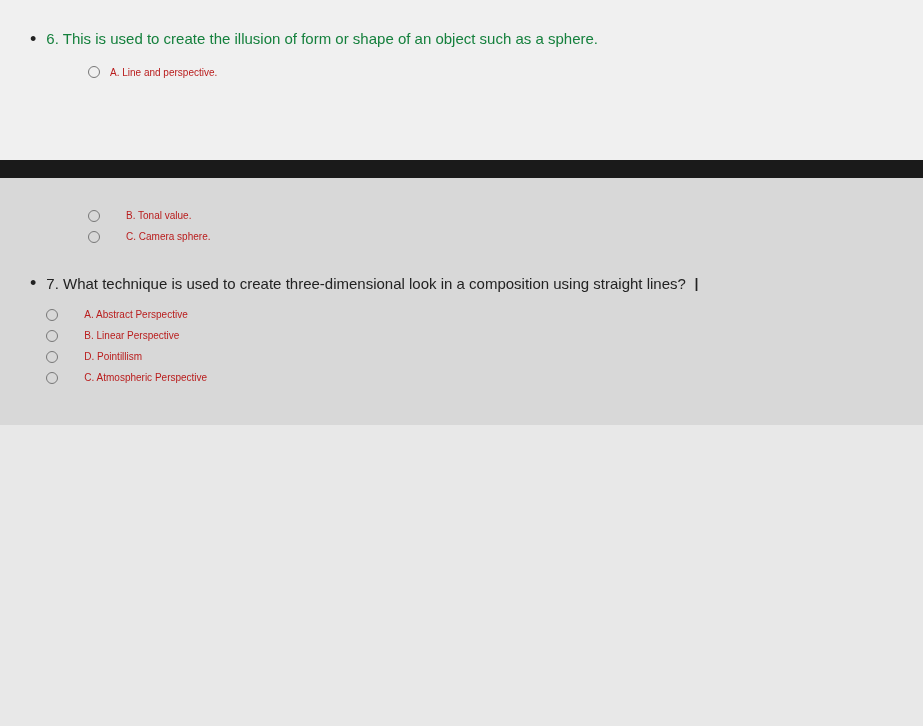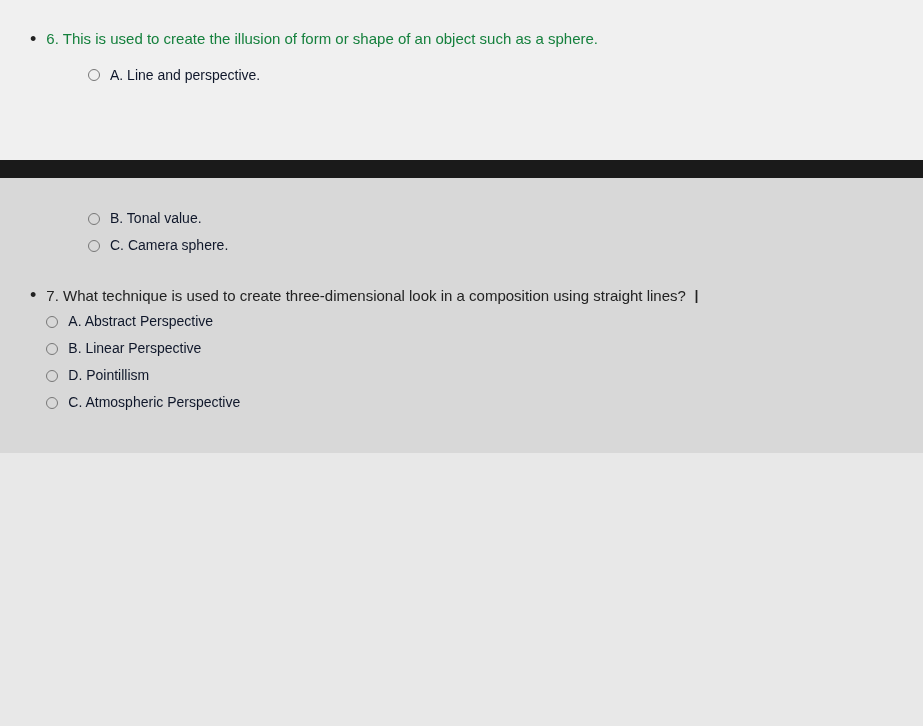--- a/index.html
+++ b/index.html
@@ -69,22 +69,22 @@
       width: 12px;
       height: 12px;
       border-radius: 50%;
       border: 1.5px solid #777;
       background: transparent;
       margin-right: 10px;
       flex-shrink: 0;
     }
 
     .answer-text {
-      font-size: 14px;
-      color: #0f172a;
+      font-size: 10px;
+      color: #b91c1c;
       line-height: 1.5;
     }
 
     
     .divider-dark {
       height: 18px;
       background-color: #1a1a1a;
       flex-shrink: 0;
     }
 
@@ -95,20 +95,21 @@
       flex: 0 0 auto;
       min-height: 200px;
     }
 
     .section-middle .answer-list {
       padding-left: 58px;
     }
 
     .section-middle .answer-item {
       margin-bottom: 6px;
+      gap: 16px;
     }
 
     .cursor-caret {
       display: inline-block;
       font-size: 18px;
       color: #222;
       font-weight: 300;
       margin-left: 4px;
       vertical-align: middle;
     }
@@ -156,21 +157,21 @@
 
     <div style="margin-top: 28px;">
       <div class="question-row">
         <span class="bullet-dot">•</span>
         <div>
           <div class="question-text-multi">
             <span>7.</span>
             <span> What technique is used to create three-dimensional look in a composition using straight lines?</span>
             <span class="cursor-caret">I</span>
           </div>
-          <ul class="answer-list" style="padding-left: 0;  text-align: center;">
+          <ul class="answer-list" style="padding-left: 0; margin-top: 8px; text-align: center;">
             <li class="answer-item">
               <span class="circle-icon"></span>
               <span class="answer-text">A. Abstract Perspective</span>
             </li>
             <li class="answer-item">
               <span class="circle-icon"></span>
               <span class="answer-text">B. Linear Perspective</span>
             </li>
             <li class="answer-item">
               <span class="circle-icon"></span>

